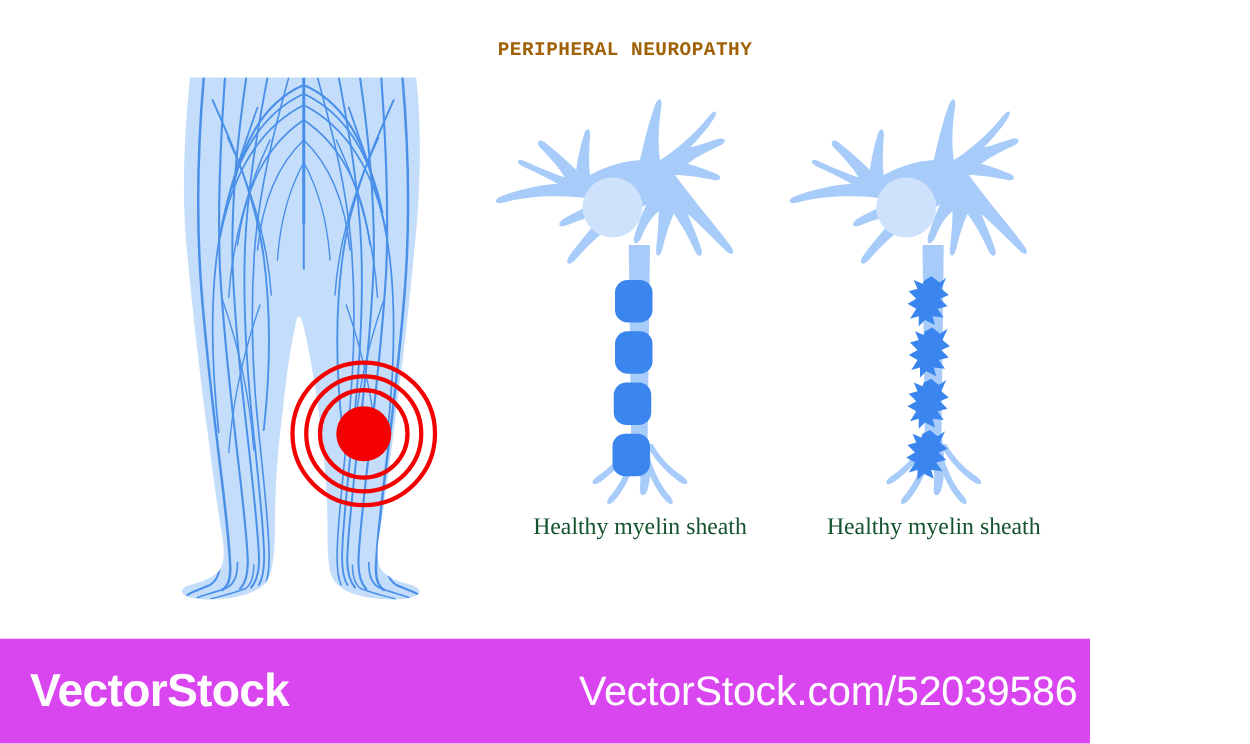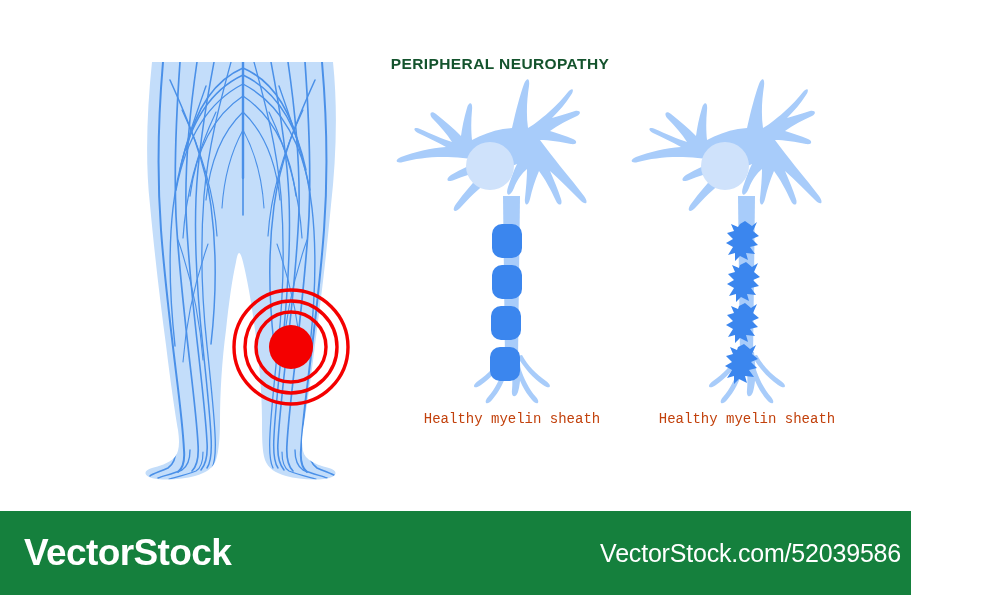--- a/index.html
+++ b/index.html
@@ -22,81 +22,79 @@
   
   .title {
     position: absolute;
     left: 0;
     top: 31px;
     width: 1000px;
     text-align: center;
     font-size: 15.5px;
     font-weight: bold;
     letter-spacing: 0.4px;
-    color: #14532d;
-    font-family: Liberation Sans, sans-serif;
-    margin-top: 24px;
+    color: #a16207;
+    font-family: Liberation Mono, monospace;
   }
 
   
   .art {
     position: absolute;
     left: 0;
     top: 0;
     width: 1000px;
     height: 512px;
   }
 
   
   .caption {
     position: absolute;
-    font-size: 14px;
-    color: #c2410c;
+    font-size: 19px;
+    color: #14532d;
     white-space: nowrap;
-    font-family: Liberation Mono, monospace;
+    font-family: Liberation Serif, serif;
   }
   .caption.healthy {
     left: 512px;
     top: 411px;
     transform: translateX(-50%);
   }
   .caption.damaged {
     left: 747px;
     top: 411px;
     transform: translateX(-50%);
   }
 
   
   .footer {
     position: absolute;
     left: 0;
     bottom: 0;
     width: 872px;
     height: 84px;
-    background: #15803d;
-    padding-left: 39px;
+    background: #d946ef;
   }
   .footer-logo {
     position: absolute;
     left: 24px;
     top: 50%;
     transform: translateY(-50%);
     color: #ffffff;
     font-size: 37px;
     font-weight: bold;
     letter-spacing: -0.6px;
     font-family: "Liberation Sans", sans-serif;
   }
   .footer-url {
     position: absolute;
     right: 10px;
     top: 50%;
     transform: translateY(-50%);
     color: #ffffff;
-    font-size: 25px;
+    font-size: 33px;
     letter-spacing: -0.2px;
     font-family: "Liberation Sans", sans-serif;
   }
 </style>
 </head>
 <body>
 
 <div id="stage">
 
   <div class="title">PERIPHERAL NEUROPATHY</div>

